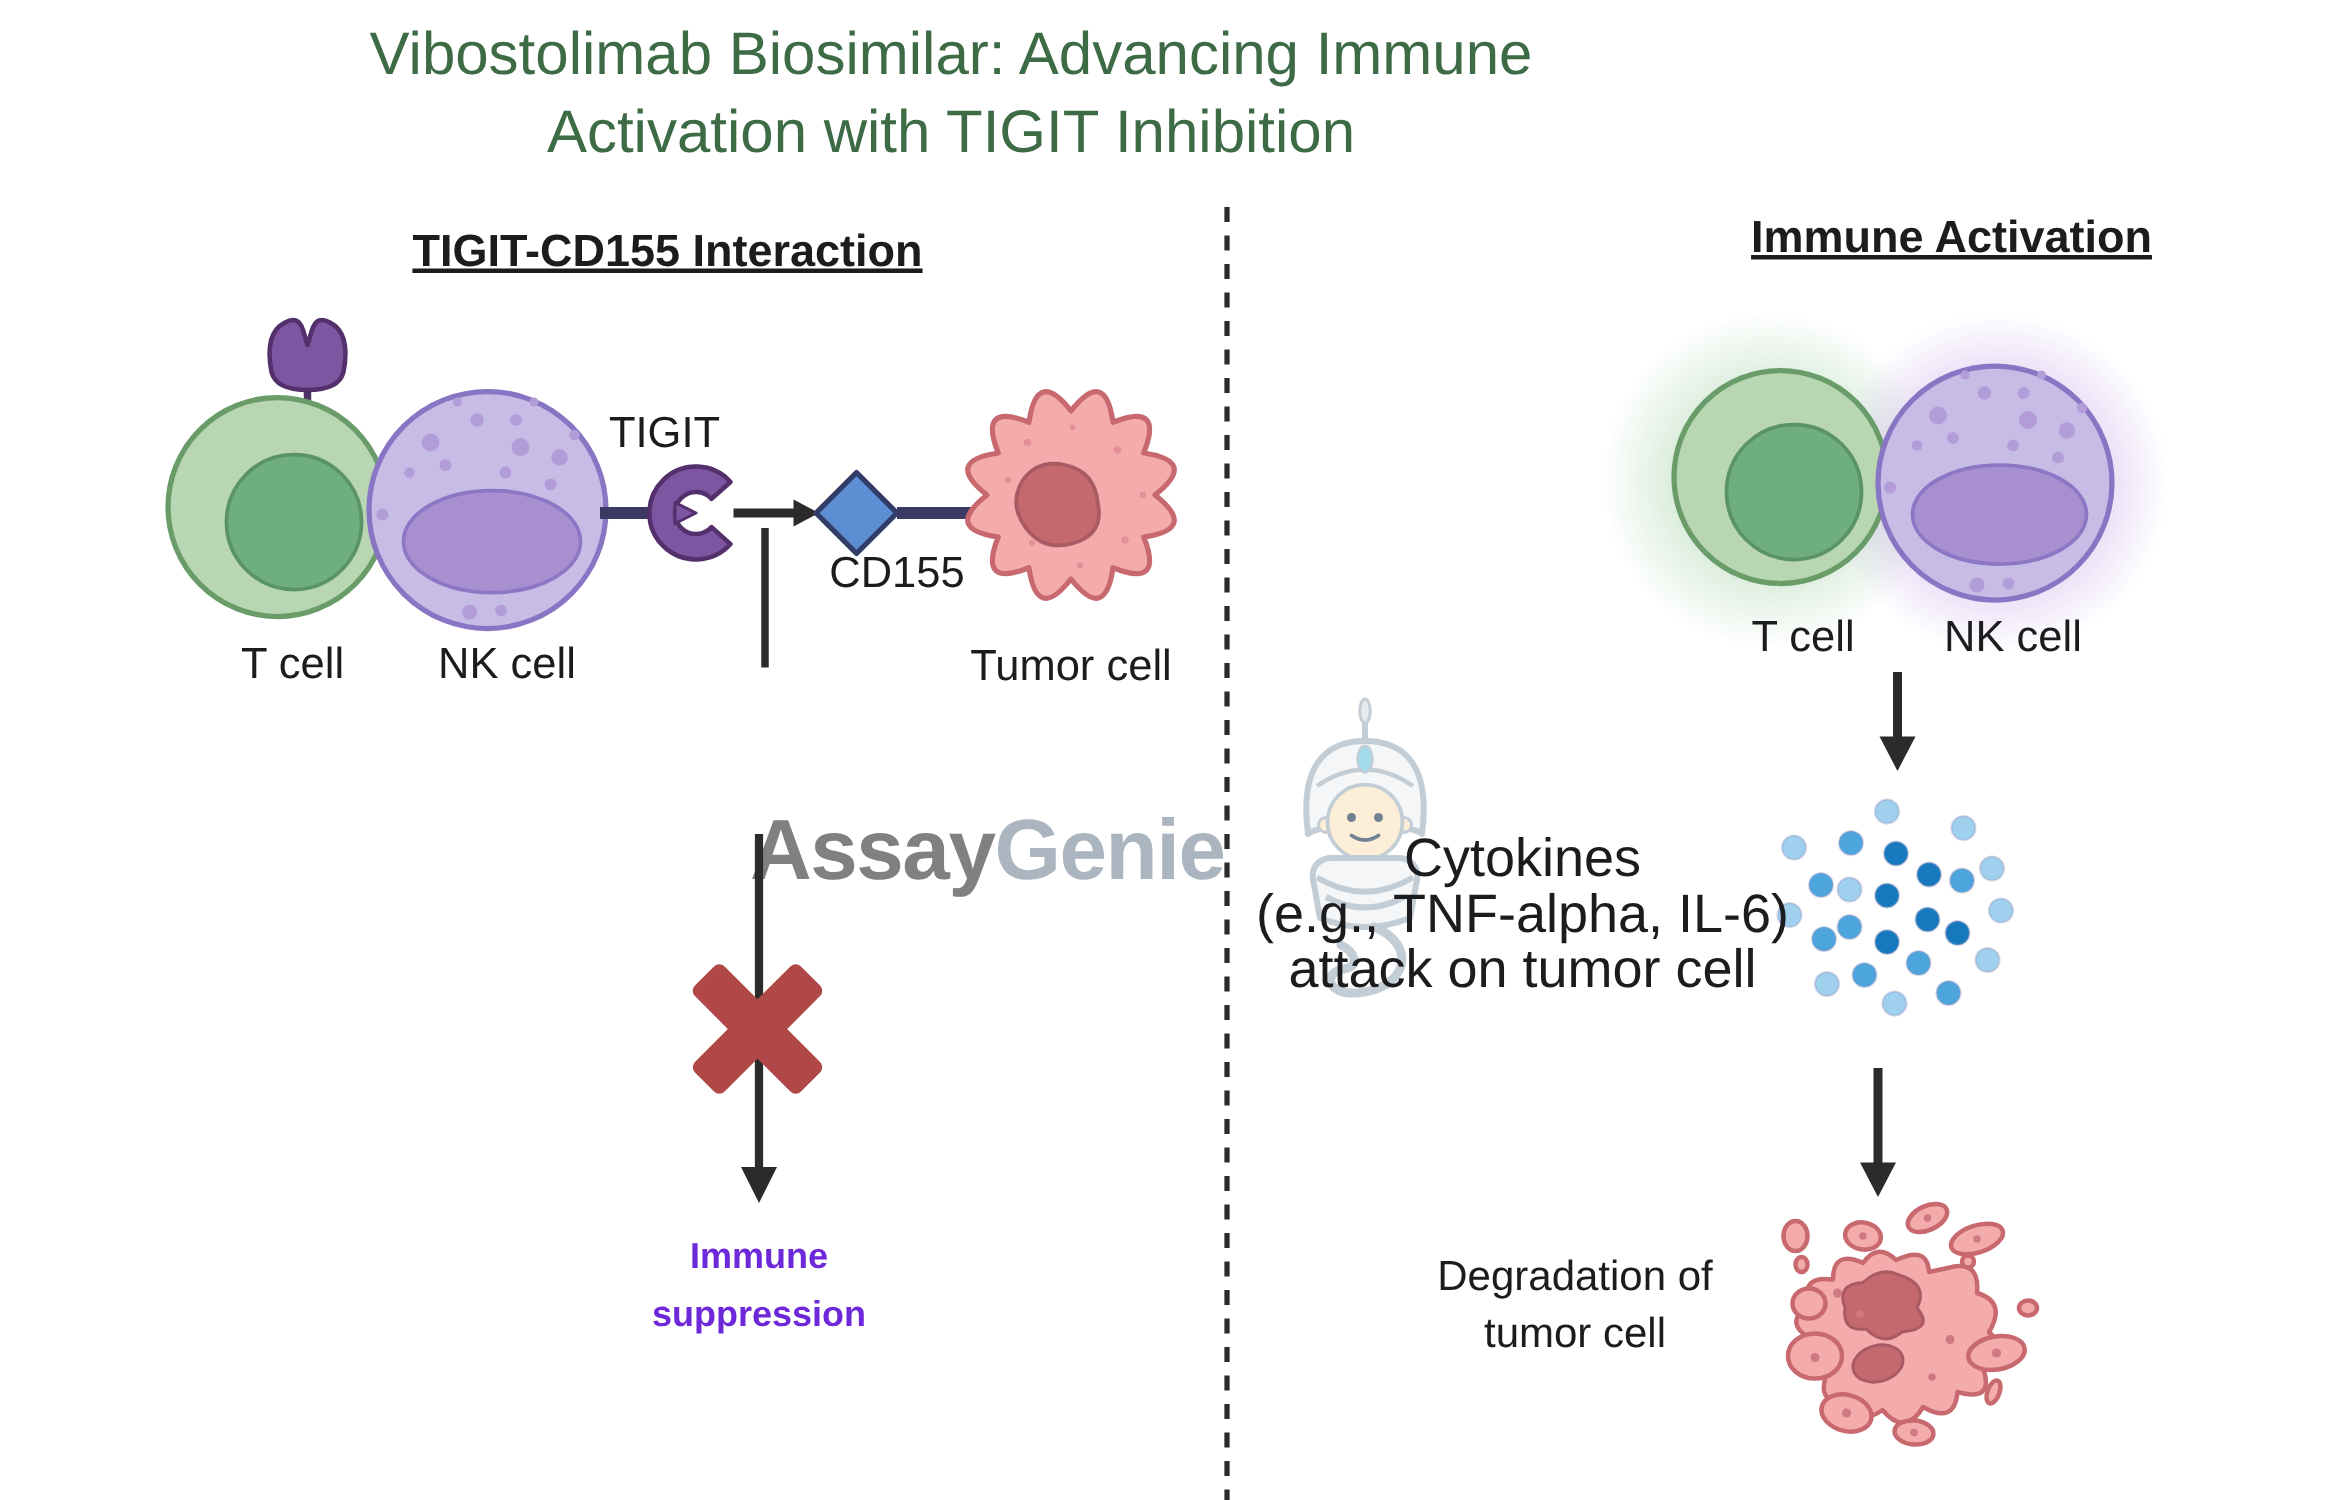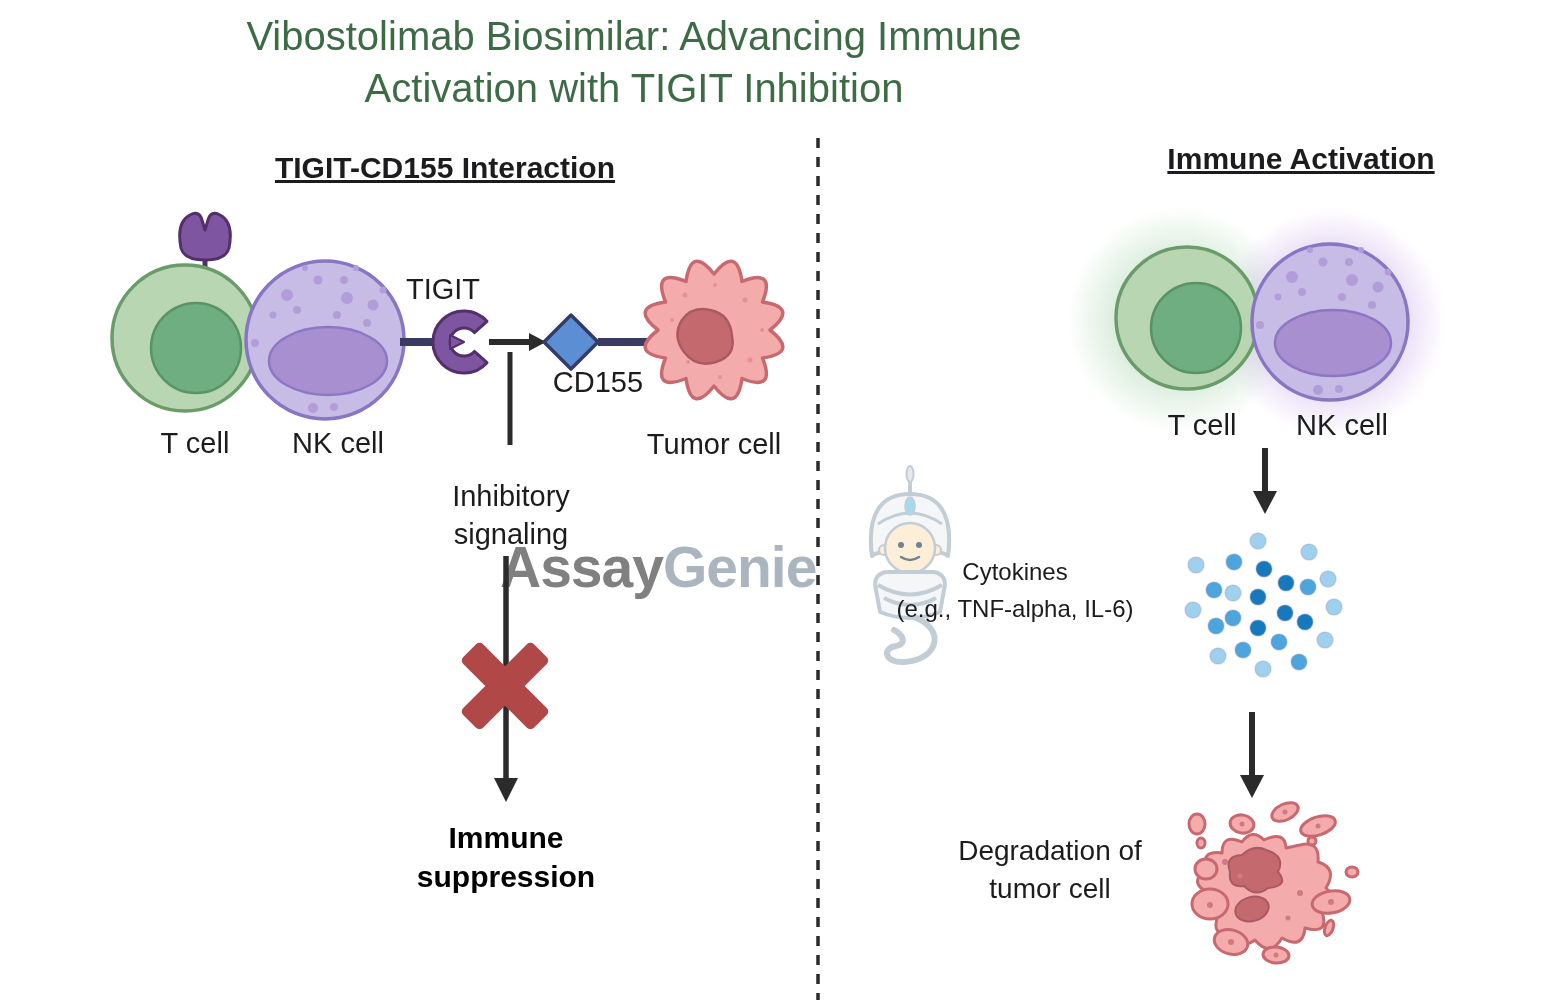--- a/index.html
+++ b/index.html
@@ -8,22 +8,22 @@
   .label{position:absolute;transform:translateX(-50%);text-align:center;white-space:nowrap;
          font-size:29px;line-height:38px;color:#1c1c1e;z-index:3;}
   .heading{font-weight:bold;font-size:30px;text-decoration:underline;}
   #title{position:absolute;left:0;top:10px;width:1268px;text-align:center;
          font-size:40px;line-height:52px;color:#3d6b45;z-index:3;}
   #watermark{position:absolute;left:500px;top:534px;font-size:57px;font-weight:bold;
              letter-spacing:-1px;white-space:nowrap;z-index:1;opacity:.9;}
   #watermark .wm-a{color:#737373;}
   #watermark .wm-g{color:#a2aeb9;}
   #diagram-svg{position:absolute;left:0;top:0;z-index:2;}
-  .red-outcome{color:#000000;font-weight:bold;font-size:30px;line-height:39px;}
-  .cyt{font-size:24px;line-height:37px;}
+  .red-outcome{color:#6d28d9;font-weight:bold;font-size:24px;line-height:39px;}
+  .cyt{font-size:36px;line-height:37px;}
   .deg{font-size:28px;line-height:38px;}
 </style>
 </head>
 <body>
 
 <div id="canvas">
 
   <div id="watermark"><span class="wm-a">Assay</span><span class="wm-g">Genie</span></div>
 
   <svg id="diagram-svg" width="1550" height="1000" viewBox="0 0 1550 1000">
@@ -249,36 +249,33 @@
 
   <div class="label heading" style="left:445px;top:149px;">TIGIT-CD155 Interaction</div>
   <div class="label heading" style="left:1301px;top:140px;">Immune Activation</div>
 
   <div class="label" style="left:443px;top:270px;">TIGIT</div>
   <div class="label" style="left:598px;top:363px;">CD155</div>
   <div class="label" style="left:195px;top:424px;">T cell</div>
   <div class="label" style="left:338px;top:424px;">NK cell</div>
   <div class="label" style="left:714px;top:425px;">Tumor cell</div>
 
-  <div class="label" style="left:511px;top:477px;">
-    <div>Inhibitory</div>
-    <div>signaling</div>
-  </div>
 
   <div class="label red-outcome" style="left:506px;top:818px;">
     <div>Immune</div>
     <div>suppression</div>
   </div>
 
   <div class="label" style="left:1202px;top:406px;">T cell</div>
   <div class="label" style="left:1342px;top:406px;">NK cell</div>
 
   <div class="label cyt" style="left:1015px;top:553px;">
     <div>Cytokines</div>
     <div>(e.g., TNF-alpha, IL-6)</div>
+    <div>attack on tumor cell</div>
   </div>
 
   <div class="label deg" style="left:1050px;top:832px;">
     <div>Degradation of</div>
     <div>tumor cell</div>
   </div>
 
 </div>
 
 </body></html>

